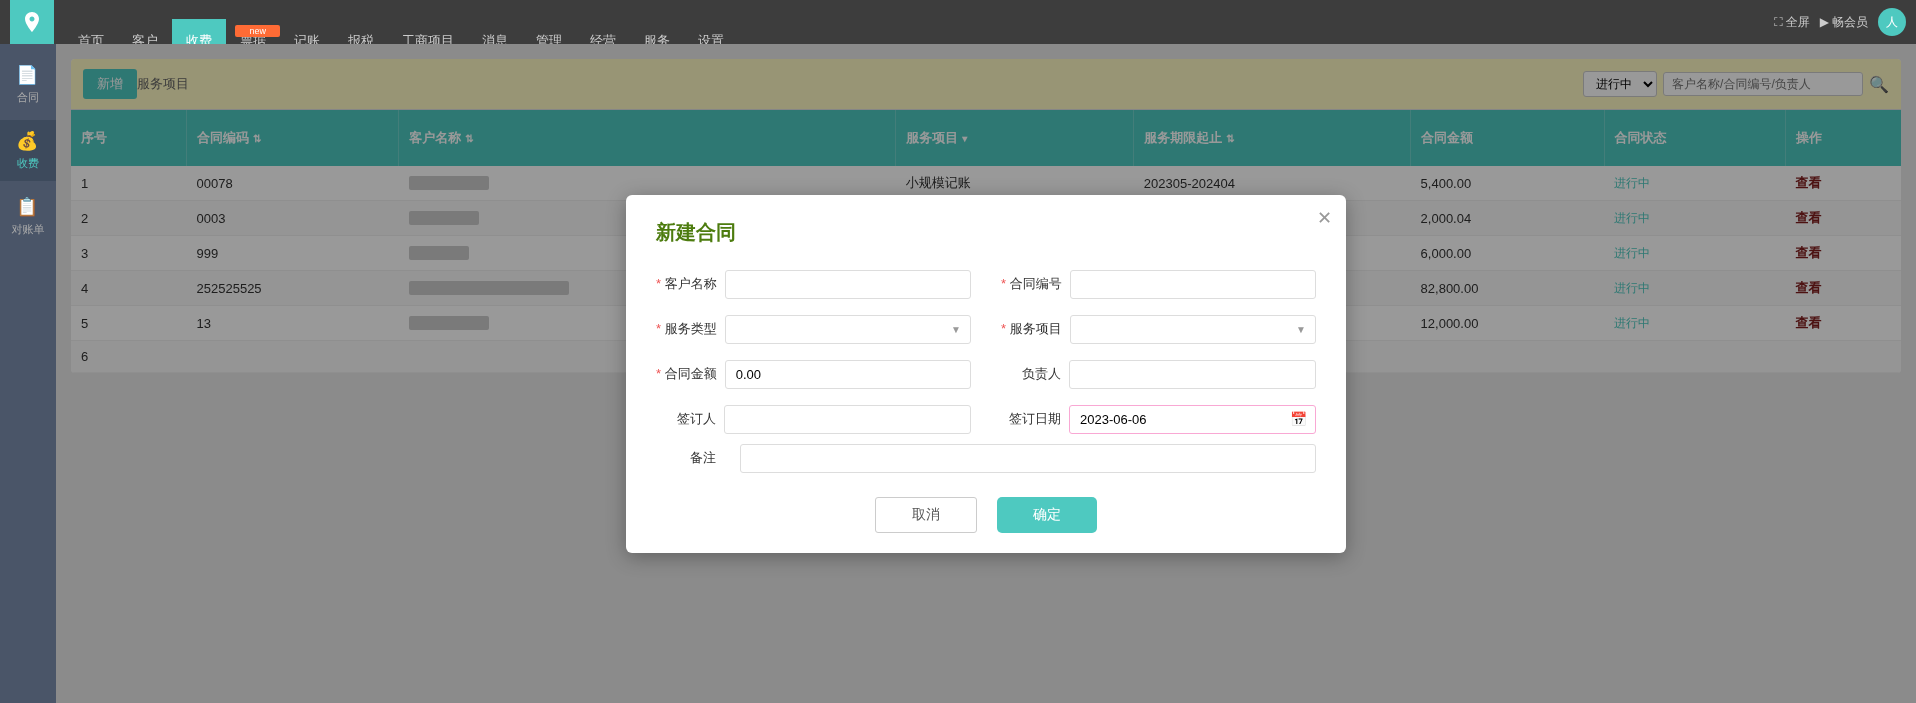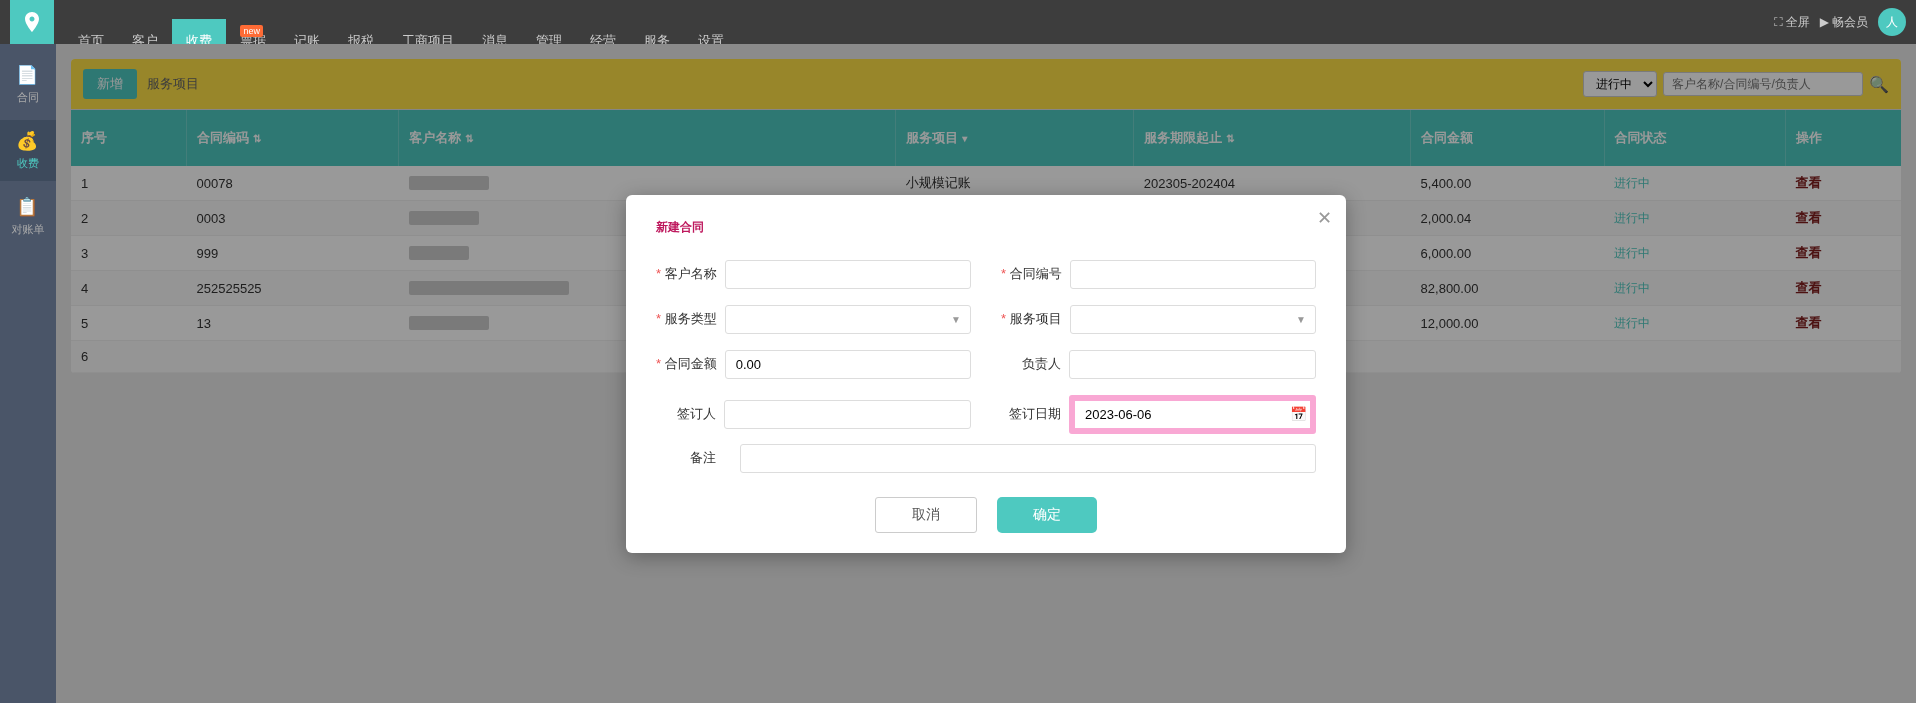--- a/index.html
+++ b/index.html
@@ -31,25 +31,25 @@
       cursor: pointer;
       color: #ccc;
       font-size: 13px;
       position: relative;
       margin-top: 38px;
     }
     .nav-item.active { background: #4ec9c0; color: #fff; }
     .nav-item .new-badge {
       position: absolute;
       top: 6px;
-      right: 17px;
+      right: 0;
       background: #ff6b35;
       color: #fff;
       font-size: 9px;
-      padding: 1px 3px;
+      padding: 1px 14px;
       border-radius: 2px;
     }
     .top-nav-right {
       margin-left: auto;
       display: flex;
       align-items: center;
       gap: 10px;
       color: #ccc;
       font-size: 12px;
     }
@@ -109,22 +109,21 @@
       background: #fff;
       border-radius: 4px;
       overflow: hidden;
     }
 
     
     .toolbar {
       display: flex;
       align-items: center;
       padding: 10px 12px;
-      gap: 10px;
-      background: #fde047;
+      background: #fef9c3;
       border-bottom: 1px solid #e0e0e0;
     }
     .btn-new {
       background: #4ec9c0;
       color: #fff;
       border: none;
       padding: 6px 14px;
       border-radius: 3px;
       cursor: pointer;
       font-size: 13px;
@@ -219,23 +218,23 @@
     
     .modal {
       background: #fff;
       border-radius: 6px;
       width: 720px;
       padding: 24px 30px 20px;
       position: relative;
       box-shadow: 0 4px 20px rgba(0,0,0,0.3);
     }
     .modal-title {
-      font-size: 12px;
+      font-size: 20px;
       font-weight: bold;
-      color: #be185d;
+      color: #4d7c0f;
       margin-bottom: 24px;
     }
     .modal-close {
       position: absolute;
       top: 14px; right: 14px;
       background: none;
       border: none;
       font-size: 18px;
       cursor: pointer;
       color: #999;
@@ -297,21 +296,21 @@
     }
     .date-input-wrap {
       flex: 1;
       position: relative;
       display: flex;
       align-items: center;
     }
     .date-input {
       flex: 1;
       padding: 6px 32px 6px 10px;
-      border: 6px solid #f9a8d4;
+      border: 1px solid #f9a8d4;
       border-radius: 3px;
       font-size: 13px;
       outline: none;
     }
     .date-icon {
       position: absolute;
       right: 8px;
       color: #999;
       font-size: 14px;
       pointer-events: none;

